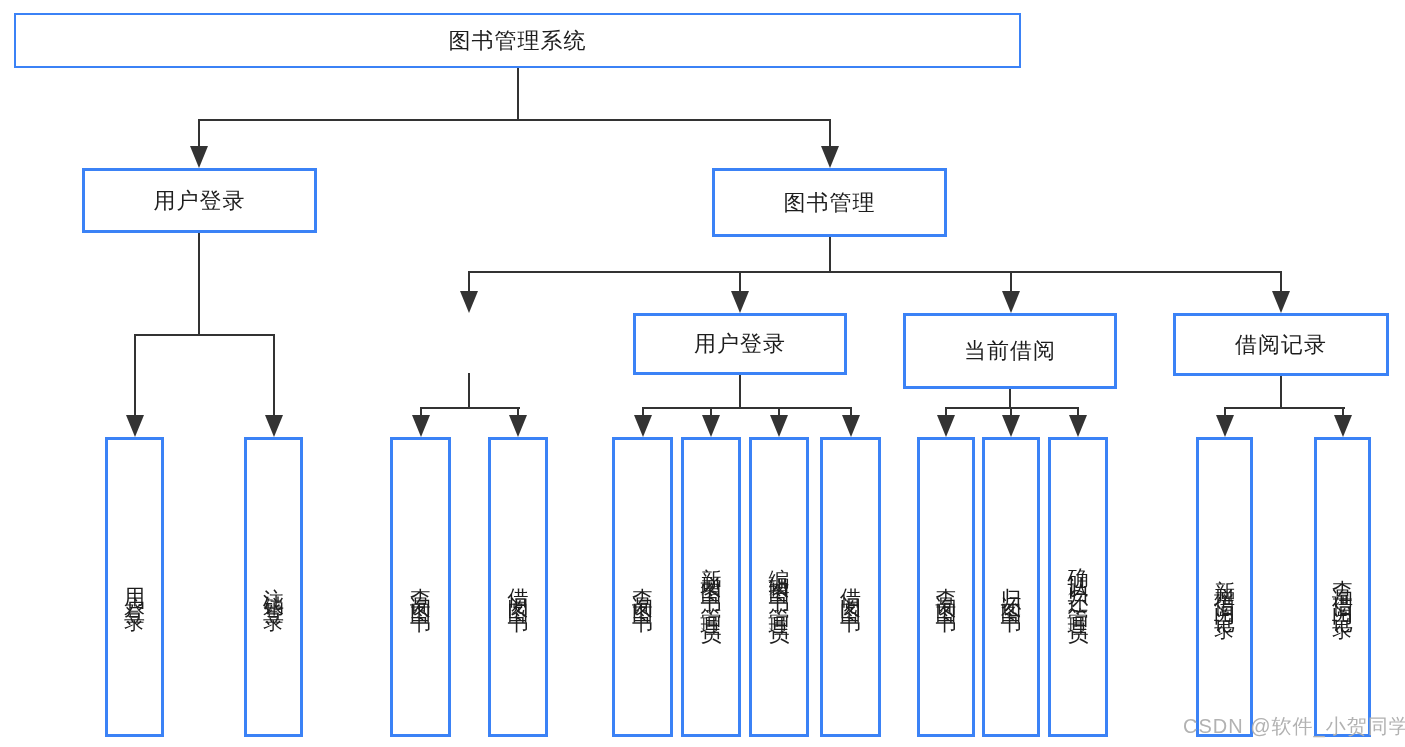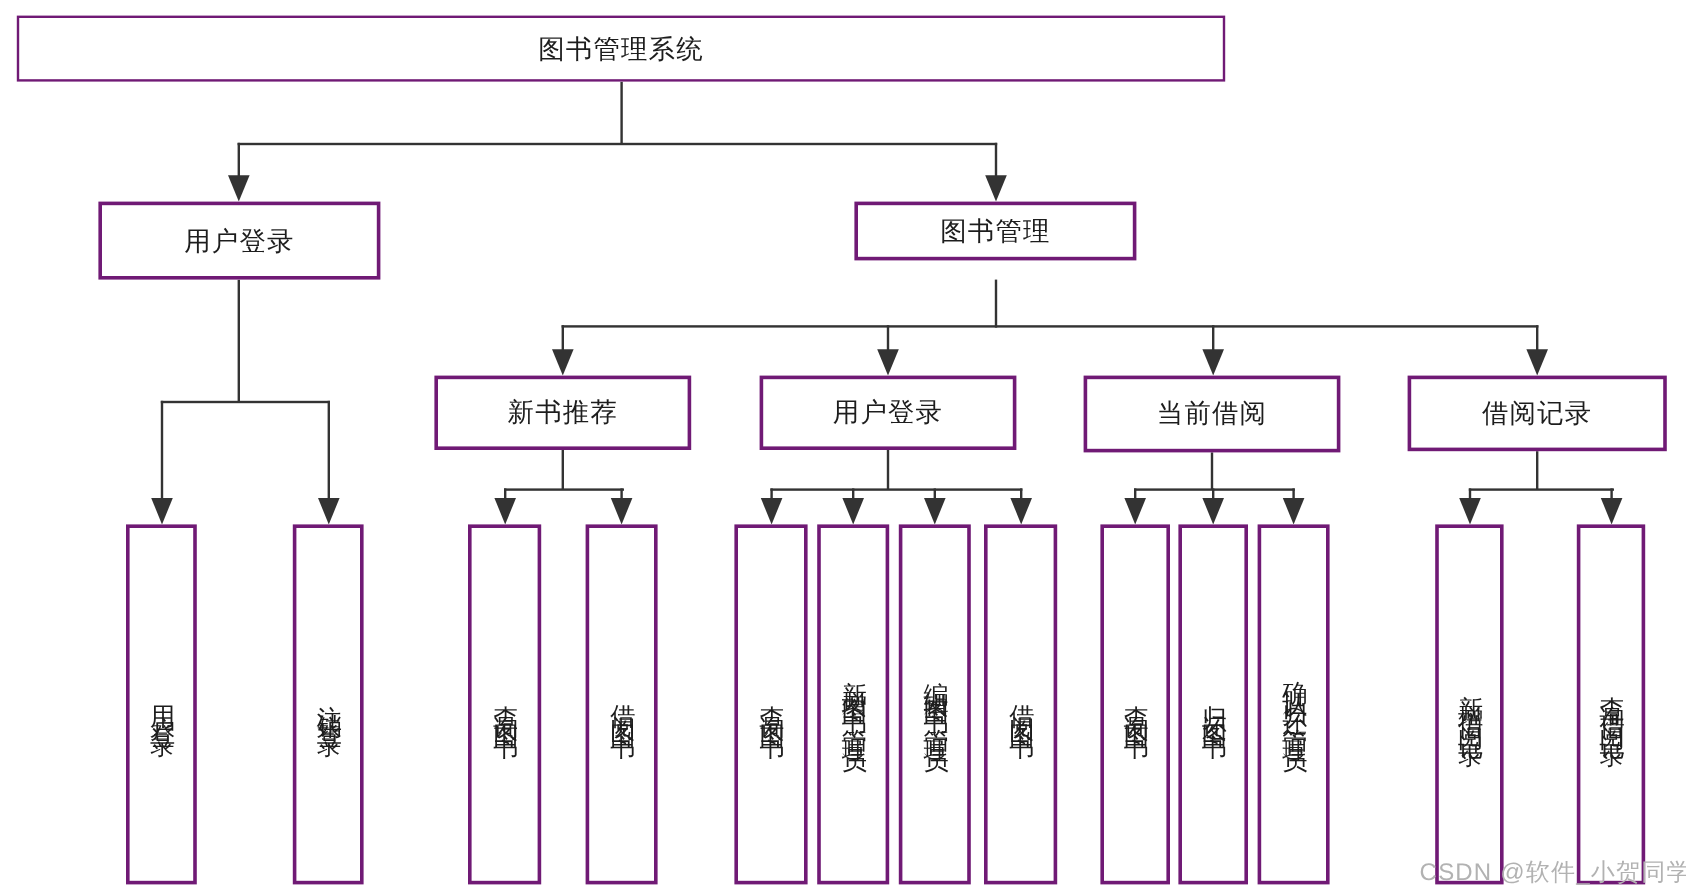--- a/index.html
+++ b/index.html
@@ -7,21 +7,21 @@
     position: relative;
     width: 1405px;
     height: 747px;
     background: #ffffff;
     font-family: "Liberation Sans", "DejaVu Sans", sans-serif;
     overflow: hidden;
   }
   .box {
     position: absolute;
     background: #ffffff;
-    border: 3px solid #701a75;
+    border: 3px solid #3b82f6;
     box-sizing: border-box;
     display: flex;
     align-items: center;
     justify-content: center;
     z-index: 2;
   }
   .box.root { border-width: 2px; }
   .box span {
     color: #1d1d1d;
     font-size: 22px;
@@ -60,31 +60,28 @@
 
 <div id="stage">
 
   <div class="box root" style="left:14px; top:13px; width:1007px; height:55px;">
     <span>图书管理系统</span>
   </div>
 
   <div class="box" style="left:82px; top:168px; width:235px; height:65px;">
     <span>用户登录</span>
   </div>
-  <div class="box" style="left:712px; top:168px; width:235px; height:49px;">
+  <div class="box" style="left:712px; top:168px; width:235px; height:69px;">
     <span>图书管理</span>
   </div>
 
-  <div class="box" style="left:362px; top:313px; width:214px; height:62px;">
-    <span>新书推荐</span>
-  </div>
   <div class="box" style="left:633px; top:313px; width:214px; height:62px;">
     <span>用户登录</span>
   </div>
-  <div class="box" style="left:903px; top:313px; width:214px; height:64px;">
+  <div class="box" style="left:903px; top:313px; width:214px; height:76px;">
     <span>当前借阅</span>
   </div>
   <div class="box" style="left:1173px; top:313px; width:216px; height:63px;">
     <span>借阅记录</span>
   </div>
 
   <div class="box v" style="left:105px; top:437px; width:59px; height:300px;">
     <span>用户登录</span>
   </div>
   <div class="box v" style="left:244px; top:437px; width:59px; height:300px;">

